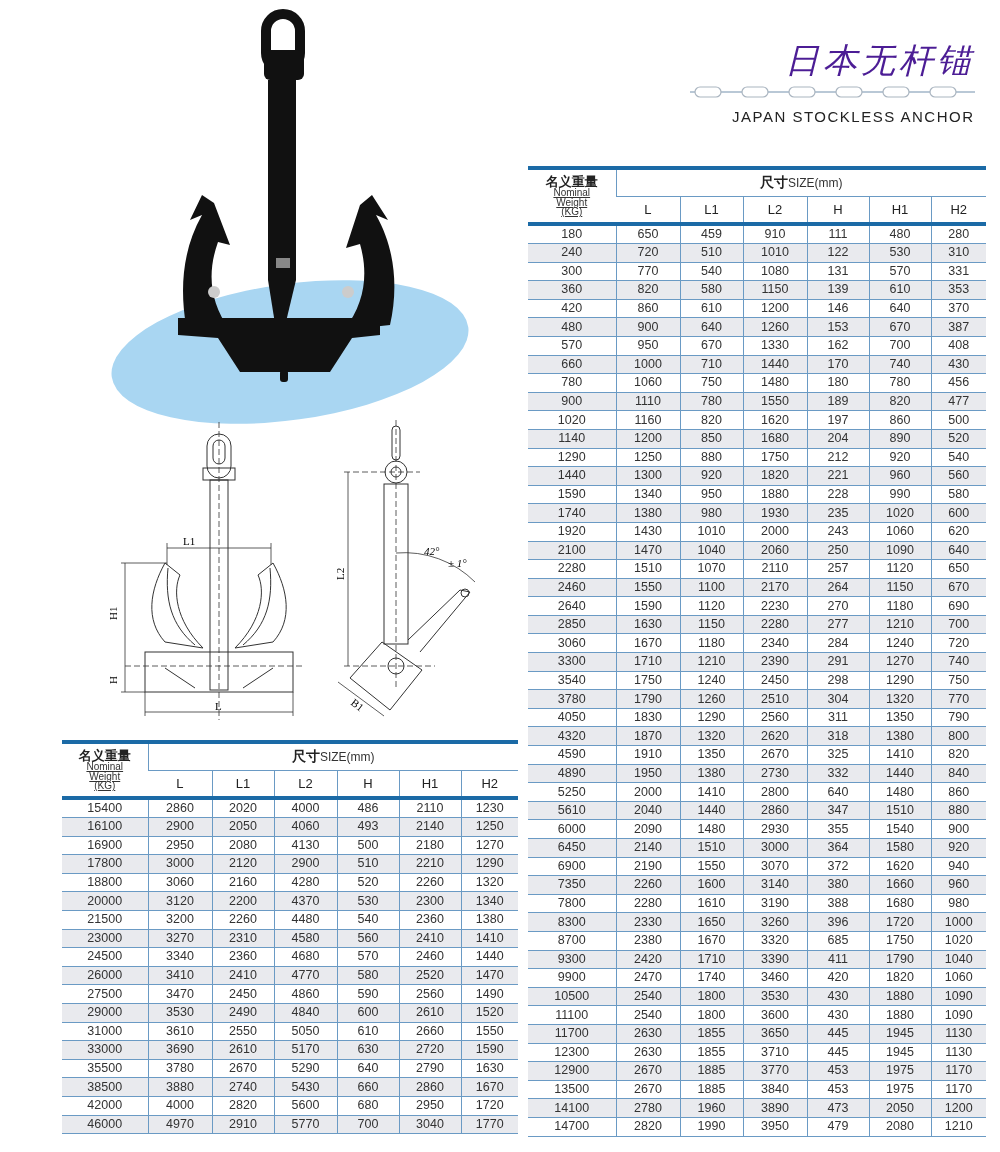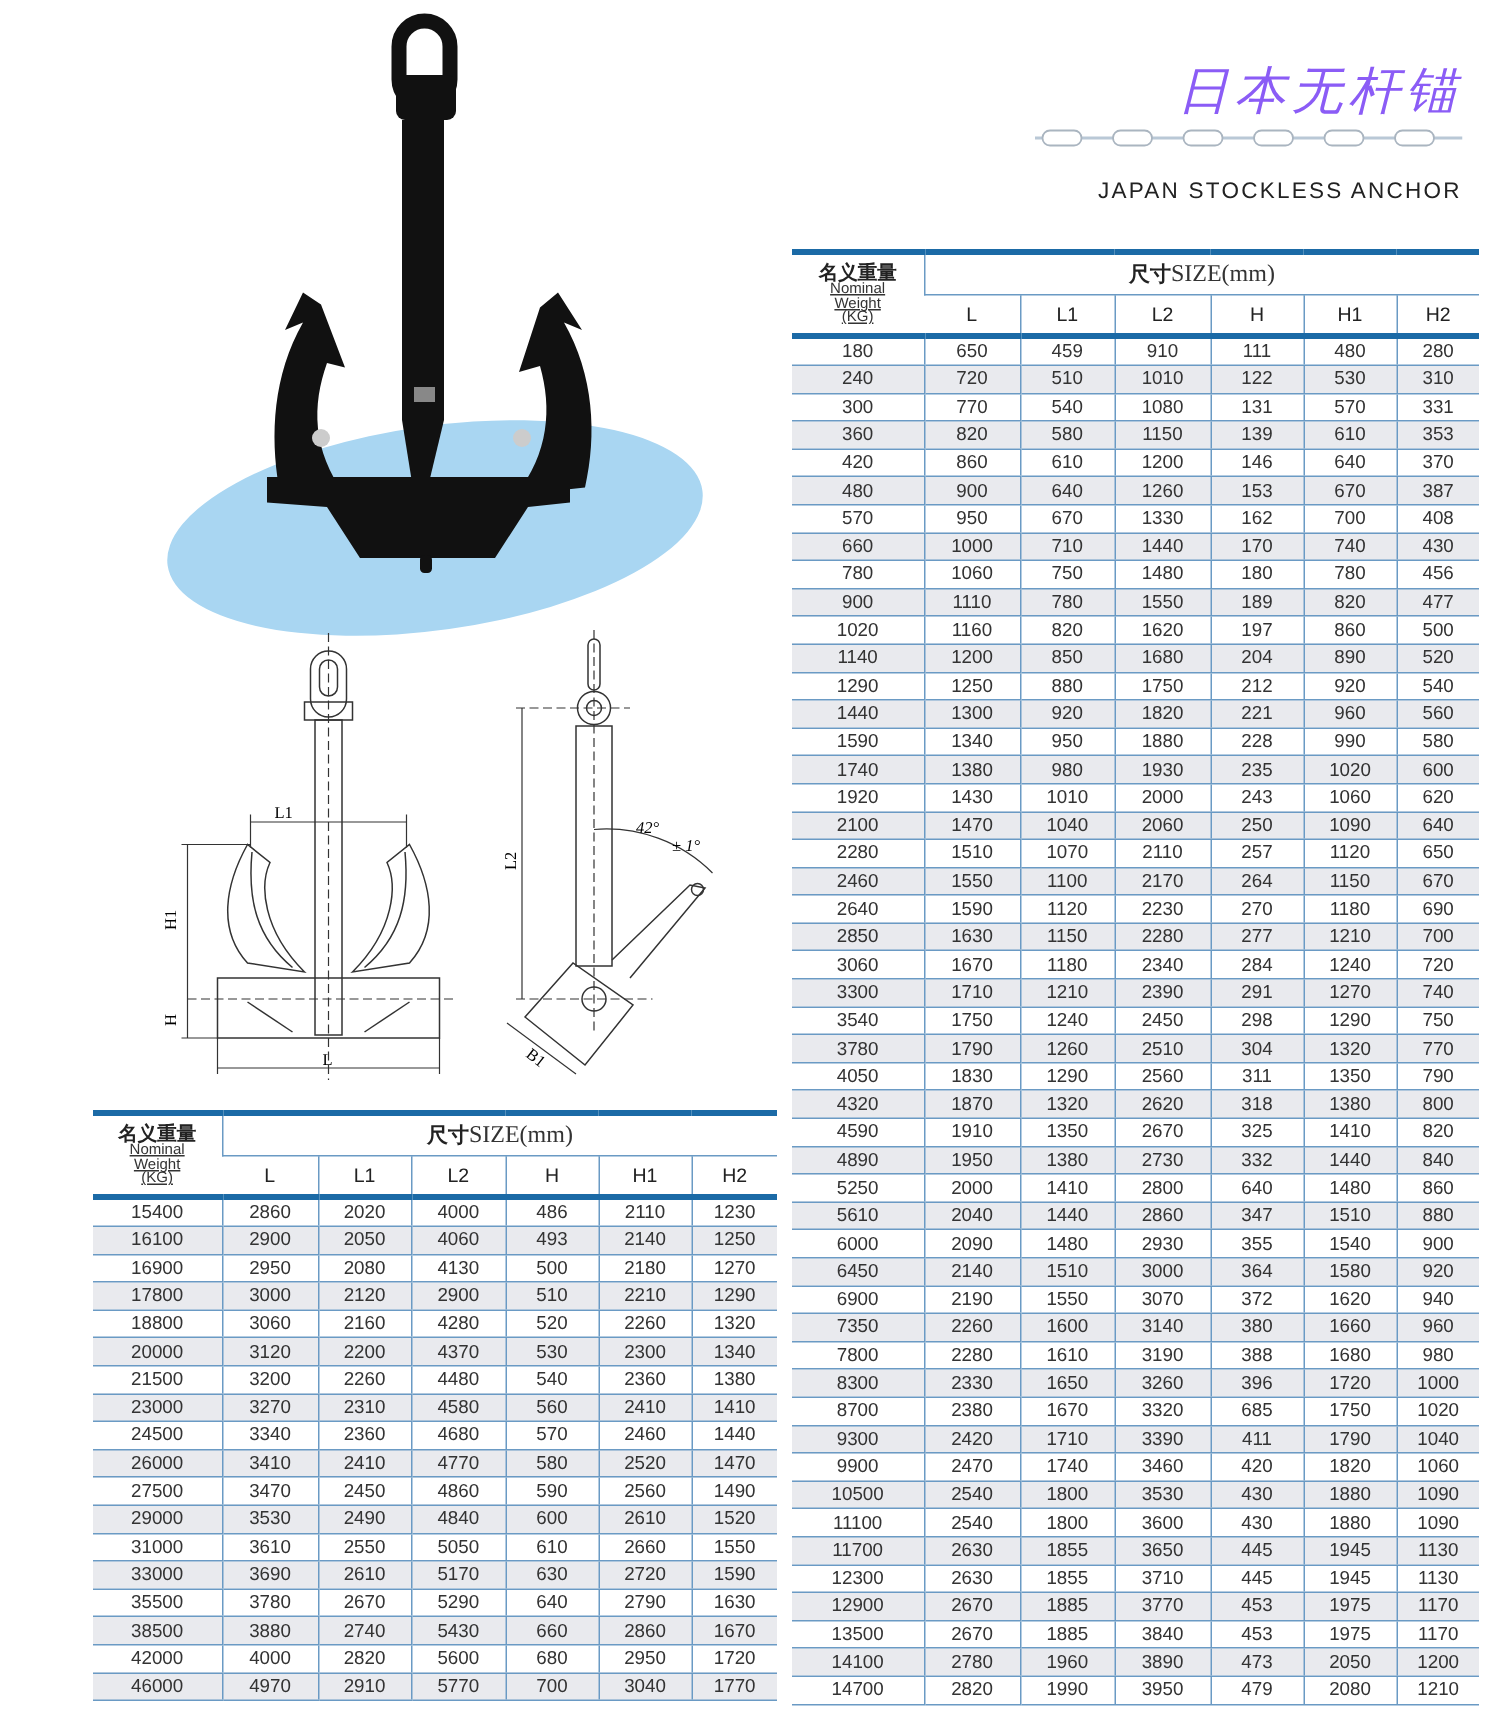--- a/index.html
+++ b/index.html
@@ -1,40 +1,40 @@
 <!DOCTYPE html>
 <html><head>
 <meta charset="utf-8">
 <style>
   * { box-sizing: border-box; margin: 0; padding: 0; }
   html, body { width: 1000px; height: 1152px; background: #ffffff; overflow: hidden; }
   body { position: relative; font-family: "Liberation Sans", "DejaVu Sans", sans-serif; color: #222; }
 
   
   .title-block { position: absolute; left: 690px; top: 38px; width: 300px; }
-  .title-cn { position: absolute; left: 95px; top: 0; font-size: 34px; font-style: italic; font-weight: 400; letter-spacing: 4px; color: #8b5cf6; font-family: "DejaVu Sans", sans-serif; }
+  .title-cn { position: absolute; left: 95px; top: 0; font-size: 34px; font-style: italic; font-weight: 400; letter-spacing: 4px; color: #4c1d95; font-family: "DejaVu Sans", sans-serif; }
   .chain { position: absolute; left: 0; top: 48px; width: 285px; height: 12px; }
-  .title-en { position: absolute; left: 42px; top: 81px; font-size: 15px; letter-spacing: 1.5px; color: #222; }
+  .title-en { position: absolute; left: 42px; top: 70px; font-size: 15px; letter-spacing: 1.5px; color: #222; }
 
   
   .photo { position: absolute; left: 90px; top: 0; width: 400px; height: 430px; }
 
   
   .drawing-front { position: absolute; left: 105px; top: 420px; width: 200px; height: 310px; }
   .drawing-side { position: absolute; left: 320px; top: 420px; width: 180px; height: 300px; }
 
   
   table.spec { position: absolute; border-collapse: collapse; table-layout: fixed; font-size: 12.5px; color: #333; }
   table.spec td, table.spec th { border-left: 1px solid #6a9ac4; text-align: center; font-weight: 400; }
   table.spec tr td:first-child, table.spec tr th:first-child { border-left: none; }
   table.spec thead tr.top th { border-top: 4px solid #1b6aa6; }
   table.spec thead th.wt { border-bottom: 4px solid #1b6aa6; vertical-align: middle; line-height: 10px; padding-top: 2px; }
   table.spec thead th.size { height: 28px; border-bottom: 1px solid #6a9ac4; font-size: 13px; }
   table.spec thead th.size .cn { font-size: 14px; font-weight: 700; margin-right: 0; color: #222; }
-  table.spec thead th.size .en { font-size: 16px; color: #333; font-family: Liberation Serif, serif; }
+  table.spec thead th.size .en { font-size: 12px; color: #333; }
   table.spec thead tr.cols th { height: 28px; border-bottom: 4px solid #1b6aa6; font-size: 13px; color: #222; }
   table.spec tbody td { height: 18.6px; border-bottom: 1px solid #6a9ac4; line-height: 17px; }
   table.spec tbody tr:nth-child(even) td { background: #e9eaee; }
   .wt-cn { display: block; font-size: 13px; font-weight: 700; color: #222; margin-bottom: 1px; }
   .wt-en { display: block; font-size: 10px; color: #333; line-height: 9.5px; text-decoration: underline; }
 
   #table-right { left: 528px; top: 166px; width: 458px; }
   #table-left { left: 62px; top: 740px; width: 456px; }
 </style>
 </head>

